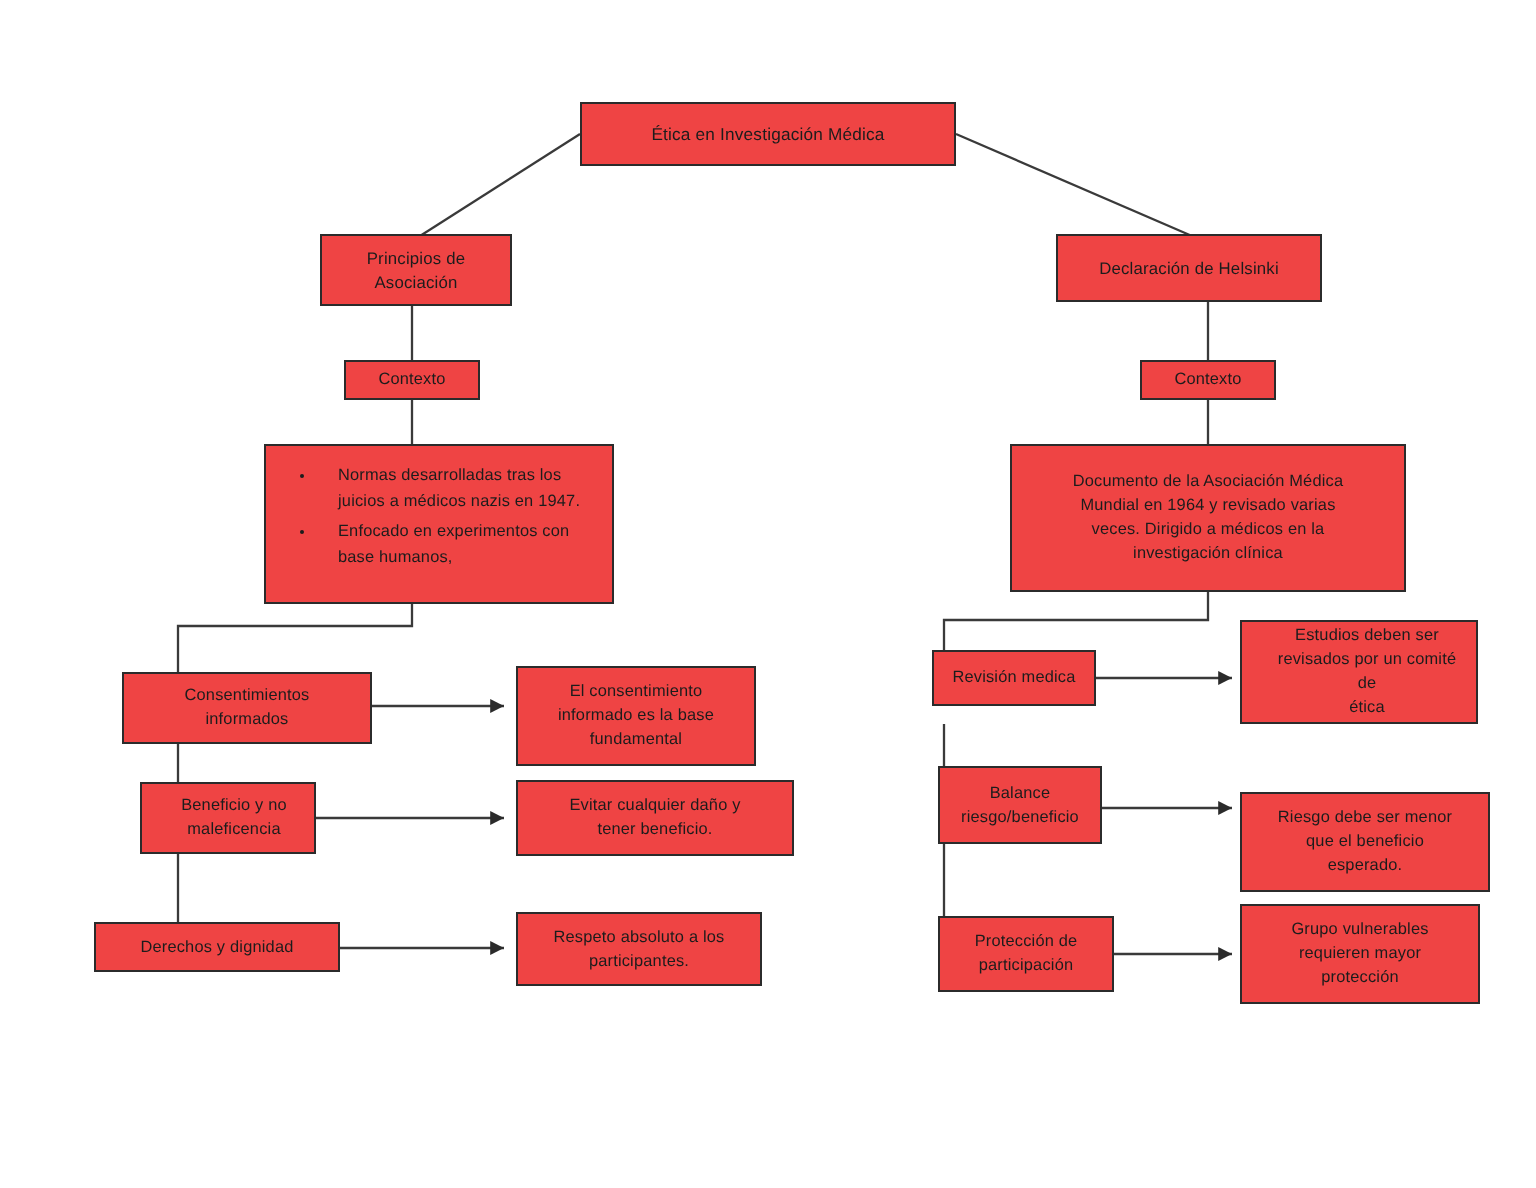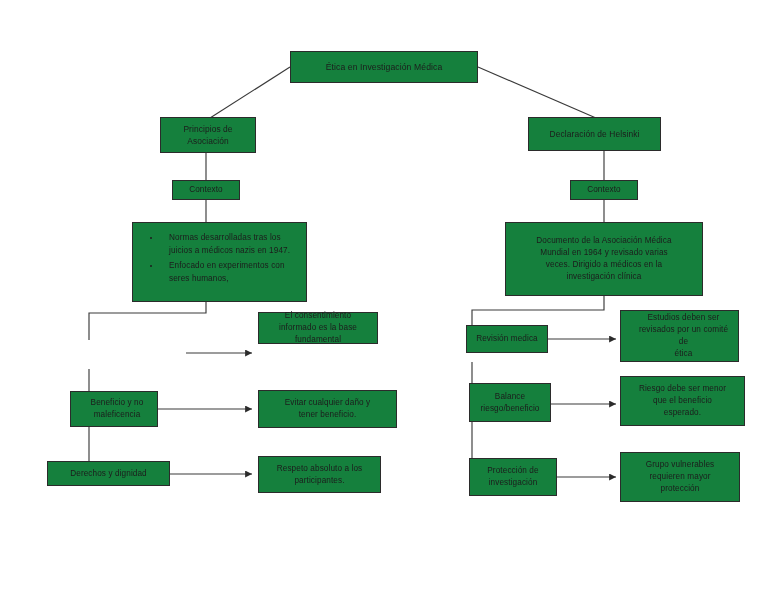--- a/index.html
+++ b/index.html
@@ -11,21 +11,21 @@
     overflow:hidden;
     position:relative;
   }
   #canvas{position:absolute;left:0;top:0;width:768px;height:594px;}
   svg.edges{position:absolute;left:0;top:0;width:768px;height:594px;pointer-events:none;}
 
   .node{
     position:absolute;
     box-sizing:border-box;
     border:1.3px solid #2b2b2b;
-    background:#15803d;
+    background:#ef4444;
     display:flex;
     align-items:center;
     justify-content:center;
     text-align:center;
     line-height:1.45;
     padding:3px 6px;
     font-size:8.2px;
     letter-spacing:0.1px;
   }
   .node span{display:block;width:100%;white-space:pre-line;}
@@ -99,25 +99,29 @@
 Asociación</span>
   </div>
 
   <div class="node ctx" style="left:172px;top:180px;width:68px;height:20px;">
     <span>Contexto</span>
   </div>
 
   <div class="node bullets" style="left:132px;top:222px;width:175px;height:80px;">
     <ul class="bullet-list">
       <li>Normas desarrolladas tras los juicios a médicos nazis en 1947.</li>
-      <li>Enfocado en experimentos con seres humanos,</li>
+      <li>Enfocado en experimentos con base humanos,</li>
     </ul>
   </div>
 
-  <div class="node" style="left:258px;top:312px;width:120px;height:32px;">
+  <div class="node" style="left:61px;top:336px;width:125px;height:36px;">
+    <span>Consentimientos
+informados</span>
+  </div>
+  <div class="node" style="left:258px;top:333px;width:120px;height:50px;">
     <span>El consentimiento
 informado es la base
 fundamental</span>
   </div>
 
   <div class="node" style="left:70px;top:391px;width:88px;height:36px;padding-left:12px;">
     <span>Beneficio y no
 maleficencia</span>
   </div>
   <div class="node" style="left:258px;top:390px;width:139px;height:38px;">
@@ -154,29 +158,29 @@
   <div class="node" style="left:620px;top:310px;width:119px;height:52px;padding-left:14px;">
     <span>Estudios deben ser
 revisados por un comité de
 ética</span>
   </div>
 
   <div class="node" style="left:469px;top:383px;width:82px;height:39px;">
     <span>Balance
 riesgo/beneficio</span>
   </div>
-  <div class="node" style="left:620px;top:376px;width:125px;height:50px;">
+  <div class="node" style="left:620px;top:396px;width:125px;height:50px;">
     <span>Riesgo debe ser menor
 que el beneficio
 esperado.</span>
   </div>
 
   <div class="node" style="left:469px;top:458px;width:88px;height:38px;">
     <span>Protección de
-investigación</span>
+participación</span>
   </div>
   <div class="node" style="left:620px;top:452px;width:120px;height:50px;">
     <span>Grupo vulnerables
 requieren mayor
 protección</span>
   </div>
 
 </div>
 
 </body></html>

